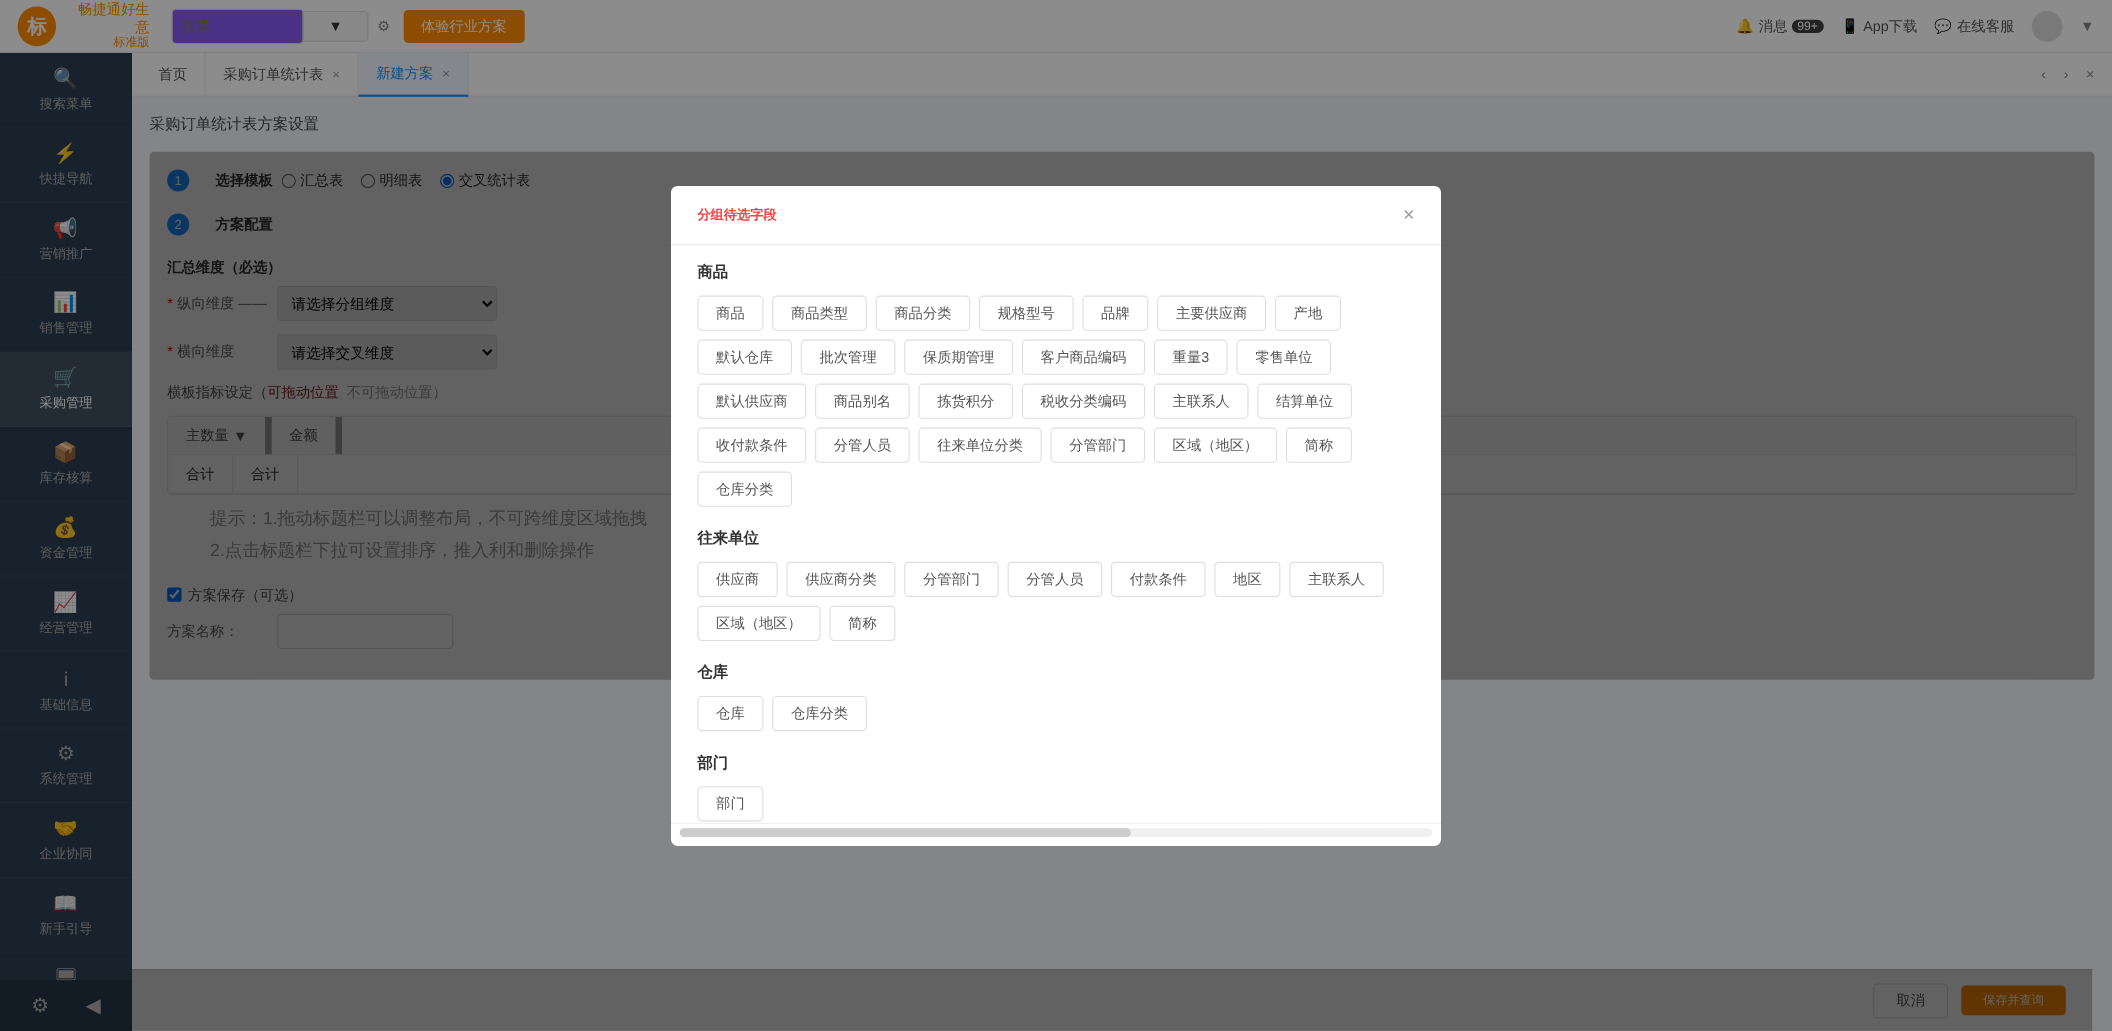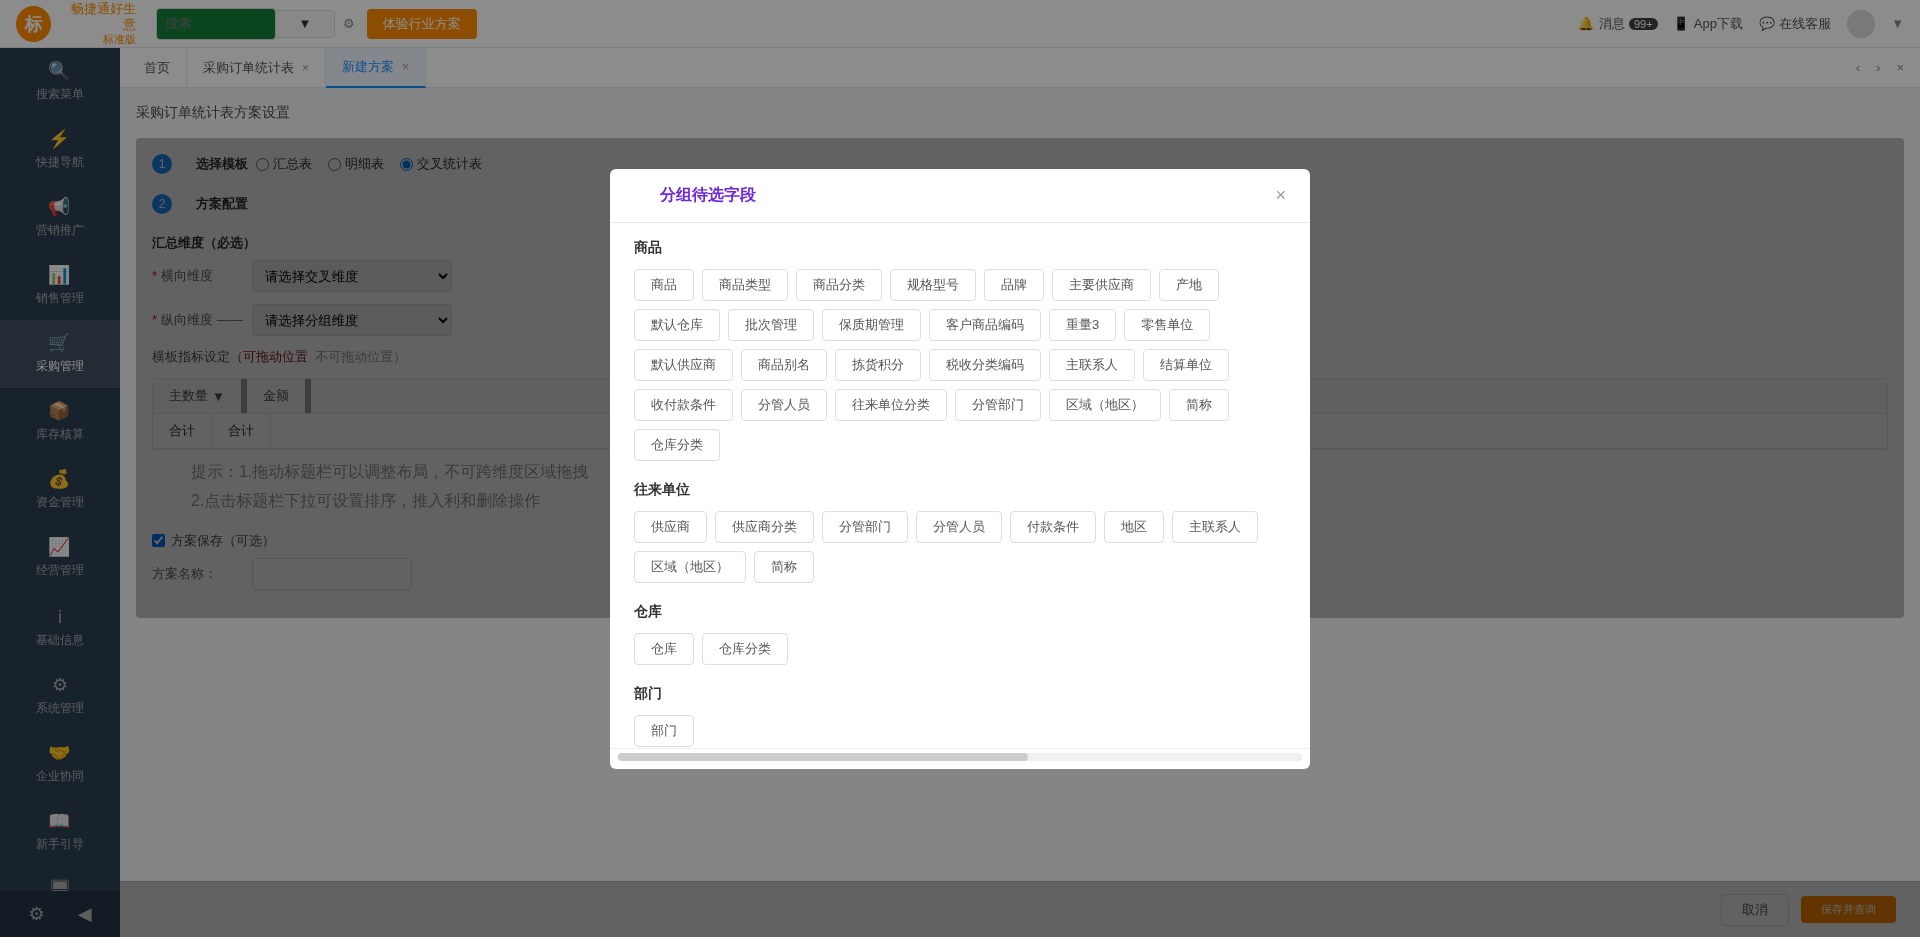--- a/index.html
+++ b/index.html
@@ -62,29 +62,29 @@
     .indicator-header-col { padding: 8px 16px; border-right: 6px solid #a3a3a3; }
     .indicator-row { display: flex; background: #fff; border-bottom: 1px solid #e8e8e8; }
     .indicator-cell { padding: 8px 16px; border-right: 1px solid #e8e8e8; font-size: 13px; }
 
     .hint-text { font-size: 16px; color: #999; margin-top: 8px; line-height: 1.8; margin-left: 39px; }
 
     .save-option { display: flex; align-items: center; gap: 8px; margin-top: 16px; }
     .checkbox-label { display: flex; align-items: center; gap: 6px; font-size: 13px; color: #555; }
 
     
-    .footer-btns { position: fixed; bottom: 0; left: 120px; right: 0; height: 56px; background: #fff; border-top: 1px solid #e8e8e8; display: flex; align-items: center; justify-content: flex-end; padding: 0 24px; gap: 12px; z-index: 80; }
+    .footer-btns { position: fixed; bottom: 0; left: 120px; right: 18px; height: 56px; background: #fff; border-top: 1px solid #e8e8e8; display: flex; align-items: center; justify-content: flex-end; padding: 0 24px; gap: 12px; z-index: 80; }
     .btn-cancel { padding: 6px 20px; border: 1px solid #ddd; border-radius: 4px; background: #fff; cursor: pointer; font-size: 13px; color: #555; }
     .btn-save { padding: 6px 20px; border: none; border-radius: 4px; background: #ff8c00; color: white; cursor: pointer; font-size: 11px; }
 
     
     .modal-overlay { position: fixed; inset: 0; background: rgba(0,0,0,0.45); z-index: 200; display: flex; align-items: center; justify-content: center; }
     .modal { background: #fff; border-radius: 6px; width: 700px; max-height: 600px; display: flex; flex-direction: column; position: relative; }
     .modal-header { display: flex; align-items: center; justify-content: space-between; padding: 16px 24px; border-bottom: 1px solid #e8e8e8; }
-    .modal-title { font-size: 16px; font-weight: bold; color: #6d28d9; margin-left: 26px; }
+    .modal-title { font-size: 12px; font-weight: bold; color: #ef4444; }
     .modal-close { cursor: pointer; color: #999; font-size: 18px; }
     .modal-body { padding: 16px 24px; overflow-y: auto; flex: 1; }
     .modal-body::-webkit-scrollbar { width: 6px; }
     .modal-body::-webkit-scrollbar-thumb { background: #ccc; border-radius: 3px; }
 
     
     .field-group { margin-bottom: 20px; }
     .field-group-title { font-size: 14px; font-weight: bold; color: #333; margin-bottom: 12px; }
     .field-tags { display: flex; flex-wrap: wrap; gap: 8px; }
     .field-tag { padding: 6px 16px; border: 1px solid #ddd; border-radius: 4px; font-size: 13px; color: #555; cursor: pointer; background: #fff; }
@@ -94,21 +94,21 @@
 
 <div class="topbar">
   <div class="topbar-logo">
     <div class="logo-icon">标</div>
     <div class="logo-text">
       <div>畅捷通好生意</div>
       <div style="font-size:11px">标准版</div>
     </div>
   </div>
   <div class="topbar-search">
-    <input class="search-select" placeholder="搜索" style="width: 120px; height: 32px; border: 1px solid rgb(221, 221, 221); border-radius: 4px; padding: 0px 8px; background: #15803d;">
+    <input class="search-select" placeholder="搜索" style="width: 120px; height: 32px; border: 1px solid rgb(221, 221, 221); border-radius: 4px; padding: 0px 8px; background: #8b5cf6;">
     <span style="width:60px; height:28px; border:1px solid #ddd; border-radius:0 4px 4px 0; background:#f7f7f7; display:flex; align-items:center; justify-content:center; cursor:pointer; margin-left:-1px;">▼</span>
     <span style="margin-left:8px; cursor:pointer; color:#888;">⚙</span>
   </div>
   <div class="topbar-trial">
     <button class="trial-btn">体验行业方案</button>
   </div>
   <div class="topbar-right">
     <div class="topbar-right-item">
       <span>🔔</span>
       <span>消息</span>
@@ -234,29 +234,29 @@
       </div>
     </div>
     <div class="steps">
       <div class="step">
         <div class="step-num">2</div>
         <span class="step-label">方案配置</span>
       </div>
     </div>
     <div class="section-title">汇总维度（必选）</div>
     <div class="field-row">
+      <div class="field-label"><span class="field-required">*</span>纵向维度 ——</div>
+      <select class="field-select">
+        <option>请选择分组维度</option>
+      </select>
+    </div>
+    <div class="field-row">
       <div class="field-label"><span class="field-required">*</span>横向维度</div>
       <select class="field-select">
         <option>请选择交叉维度</option>
-      </select>
-    </div>
-    <div class="field-row">
-      <div class="field-label"><span class="field-required">*</span>纵向维度 ——</div>
-      <select class="field-select">
-        <option>请选择分组维度</option>
       </select>
     </div>
     <div style="font-size:13px; color:#555; margin:12px 0 8px;">横板指标设定（<span style="color:#7f1d1d;">可拖动位置</span>&nbsp;&nbsp;<span style="color:#999;">不可拖动位置）</span></div>
     <div class="indicator-table">
       <div class="indicator-header">
         <div class="indicator-header-col" style="display:flex; align-items:center; gap:4px;">主数量 <span>▼</span></div>
         <div class="indicator-header-col">金额</div>
       </div>
       <div class="indicator-row">
         <div class="indicator-cell">合计</div>

